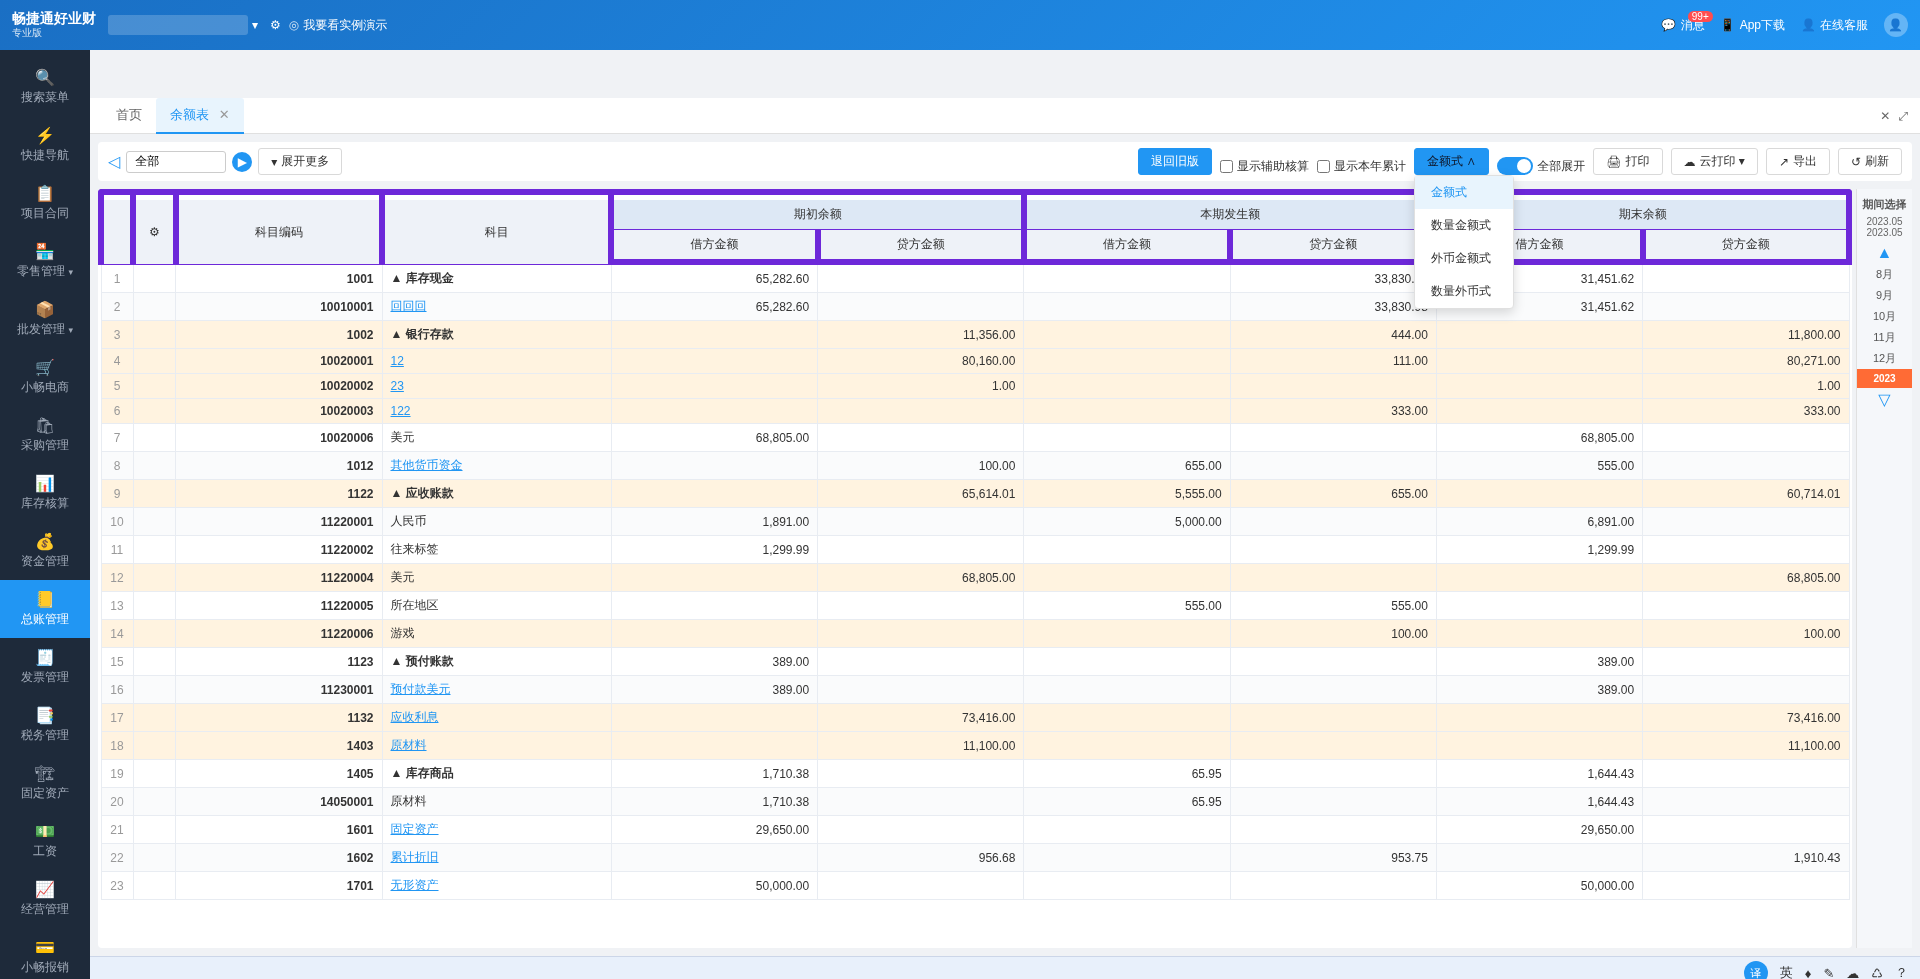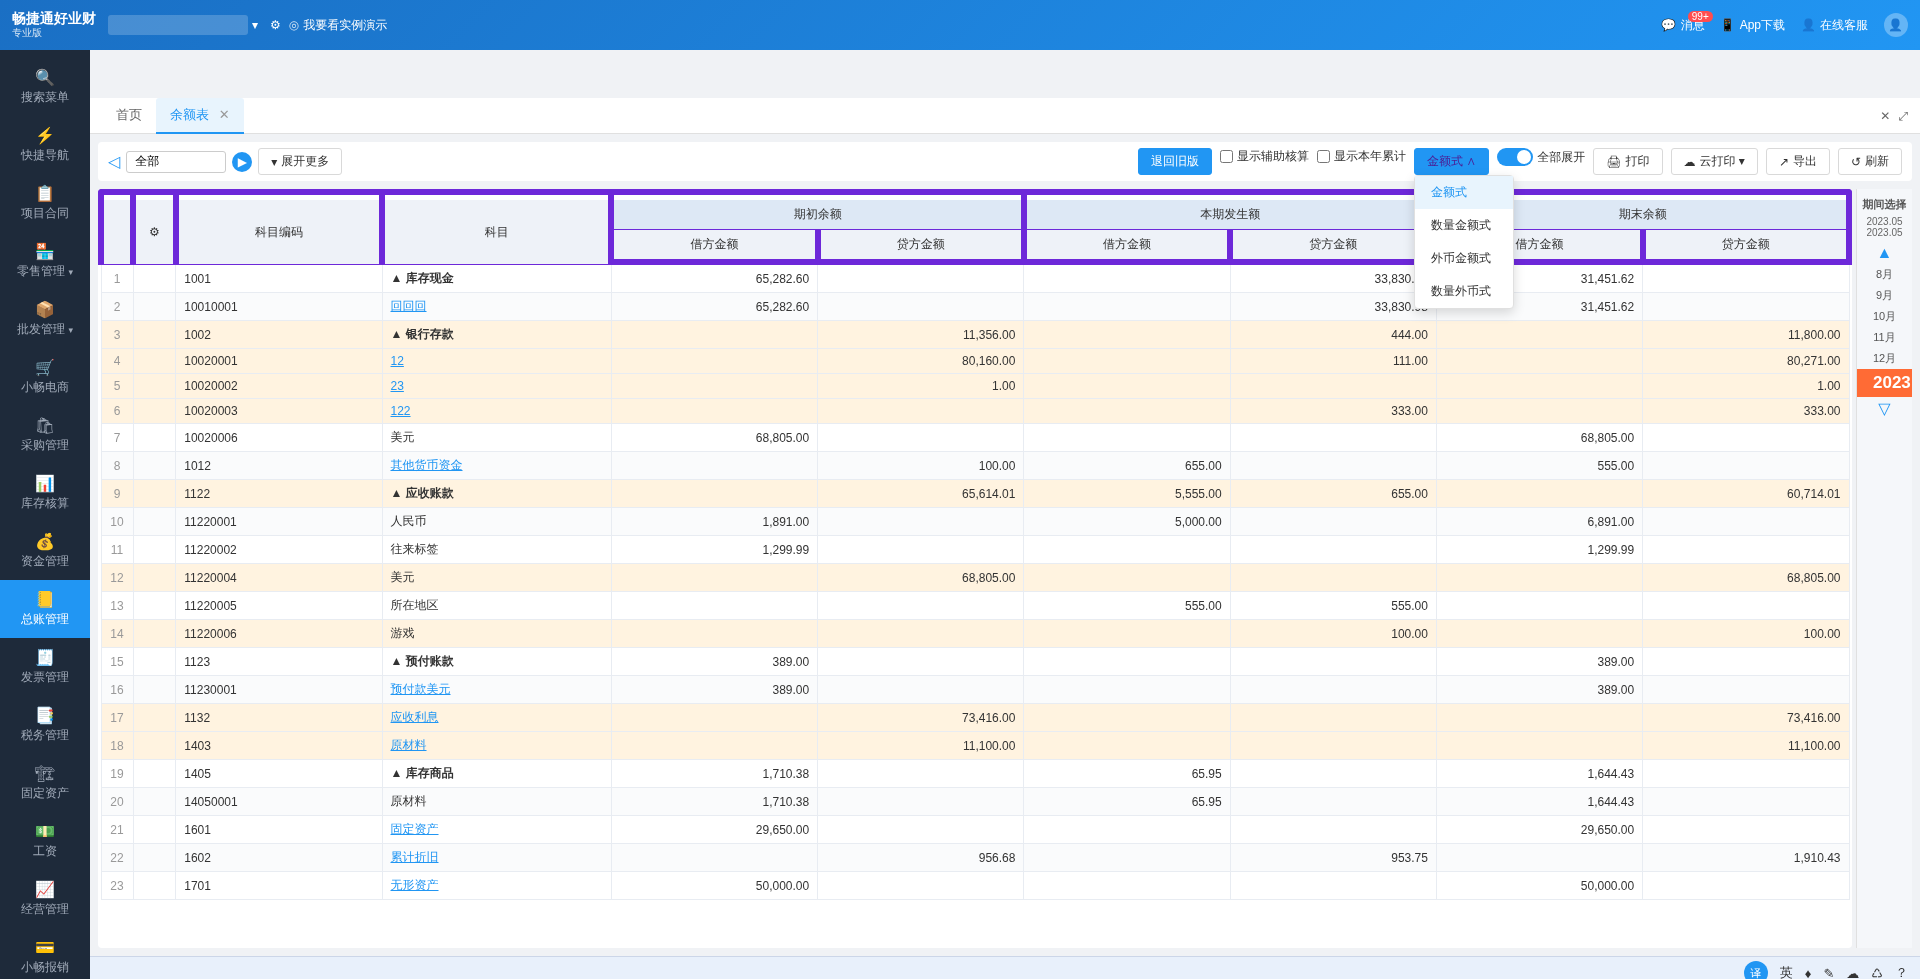--- a/index.html
+++ b/index.html
@@ -38,38 +38,38 @@
 
     
     .inner-content { flex: 1; display: flex; flex-direction: column; overflow: hidden; padding: 8px; }
 
     
     .toolbar { display: flex; align-items: center; gap: 8px; margin-bottom: 8px; background: #fff; padding: 6px 10px; border-radius: 4px; }
     .toolbar-left { display: flex; align-items: center; gap: 6px; }
     .btn { padding: 4px 12px; border-radius: 3px; border: 1px solid #d9d9d9; cursor: pointer; font-size: 12px; background: white; color: #333; display: flex; align-items: center; gap: 4px; }
     .btn-primary { background: #2196F3; color: white; border-color: #2196F3; }
     .search-box { border: 1px solid #ccc; border-radius: 3px; padding: 3px 8px; font-size: 12px; width: 100px; }
-    .toolbar-right { margin-left: auto; display: flex; align-items: flex-start; gap: 8px; }
+    .toolbar-right { margin-left: auto; display: flex; align-items: flex-end; gap: 8px; }
     .checkbox-label { display: flex; align-items: center; gap: 4px; font-size: 12px; cursor: pointer; }
     .toggle-wrap { display: flex; align-items: center; gap: 4px; }
     .toggle { width: 36px; height: 18px; background: #2196F3; border-radius: 9px; position: relative; cursor: pointer; }
     .toggle::after { content: ''; position: absolute; width: 14px; height: 14px; background: white; border-radius: 50%; right: 2px; top: 2px; }
 
     
     .dropdown-menu { position: absolute; top: 100%; left: 0; background: white; border: 1px solid #e0e0e0; border-radius: 4px; box-shadow: 0 4px 12px rgba(0,0,0,0.15); z-index: 100; min-width: 100px; }
     .dropdown-menu-item { padding: 8px 16px; cursor: pointer; font-size: 12px; color: #333; }
     .dropdown-menu-item.selected { color: #2196F3; background: #e8f4fd; }
 
     
     .table-wrap { flex: 1; overflow: auto; background: white; border-radius: 4px; }
     table { width: 100%; border-collapse: collapse; font-size: 12px; }
     th { background: #eef2f8; padding: 6px 13px; text-align: center; border: 6px solid #6d28d9; font-weight: 500; white-space: nowrap; position: sticky; top: 8px; z-index: 10; }
     th.group-header { background: #dde8f5; }
     td { padding: 5px 8px; border: 1px solid #e8ecf2; text-align: right; white-space: nowrap; }
-    td.code { text-align: left; }
+    td.code { text-align: right; font-weight: bold; }
     td.name { text-align: left; }
     td.name a { color: #2196F3; text-decoration: underline; cursor: pointer; }
     td.name span { font-weight: bold; }
     tr:nth-child(even) { background: #fafbfc; }
     .row-num { text-align: center; color: #999; }
     .highlighted { background: #fff3e0 !important; }
 
     
     .period-panel { width: 56px; background: #f5f7fa; border-left: 1px solid #e0e0e0; display: flex; flex-direction: column; align-items: center; padding: 4px 0; overflow-y: auto; flex-shrink: 0; }
     .period-month { font-size: 11px; color: #555; padding: 3px 6px; cursor: pointer; border-radius: 3px; text-align: center; width: 100%; }
@@ -219,21 +219,21 @@
           <label class="checkbox-label">
             <input type="checkbox" style="">
             <span>显示辅助核算</span>
           </label>
           <label class="checkbox-label">
             <input type="checkbox" style="">
             <span>显示本年累计</span>
           </label>
 
           <div style="position:relative;">
-            <button class="btn btn-primary" style="background:#2196F3;color:#4c1d95;border-color:#2196F3;">
+            <button class="btn btn-primary" style="background:#2196F3;color:#0f172a;border-color:#2196F3;">
               金额式 ∧
             </button>
             <div class="dropdown-menu">
               <div class="dropdown-menu-item selected">金额式</div>
               <div class="dropdown-menu-item">数量金额式</div>
               <div class="dropdown-menu-item">外币金额式</div>
               <div class="dropdown-menu-item">数量外币式</div>
             </div>
           </div>
           <div class="toggle-wrap">
@@ -568,21 +568,21 @@
           <div style="font-size:10px;color:#666;text-align:center;">2023.05</div>
           <div style="font-size:10px;color:#666;text-align:center;margin-bottom:4px;">2023.05</div>
           <div class="period-nav" style="text-align:center;">▲</div>
           <div class="period-section">
             <div class="period-month">8月</div>
             <div class="period-month">9月</div>
             <div class="period-month">10月</div>
             <div class="period-month">11月</div>
             <div class="period-month">12月</div>
           </div>
-          <div style="font-size:17px;font-weight:bold;padding:4px 16px;background:#ff6b35;color:white;width:100%;">2023</div>
+          <div style="font-size:10px;font-weight:bold;text-align:center;padding:4px 0;background:#ff6b35;color:white;width:100%;">2023</div>
           <div class="period-nav" style="text-align:center;">▽</div>
         </div>
 
       </div>
 
     </div>
 
     <div style="background:#e8f0fb;border-top:1px solid #ccd6e8;padding:4px 12px;display:flex;align-items:center;justify-content:flex-end;gap:12px;font-size:13px;">
       <span style="cursor:pointer;background:#2196F3;color:white;border-radius:50%;width:24px;height:24px;display:flex;align-items:center;justify-content:center;font-size:11px;">译</span>
       <span style="cursor:pointer;">英</span>

